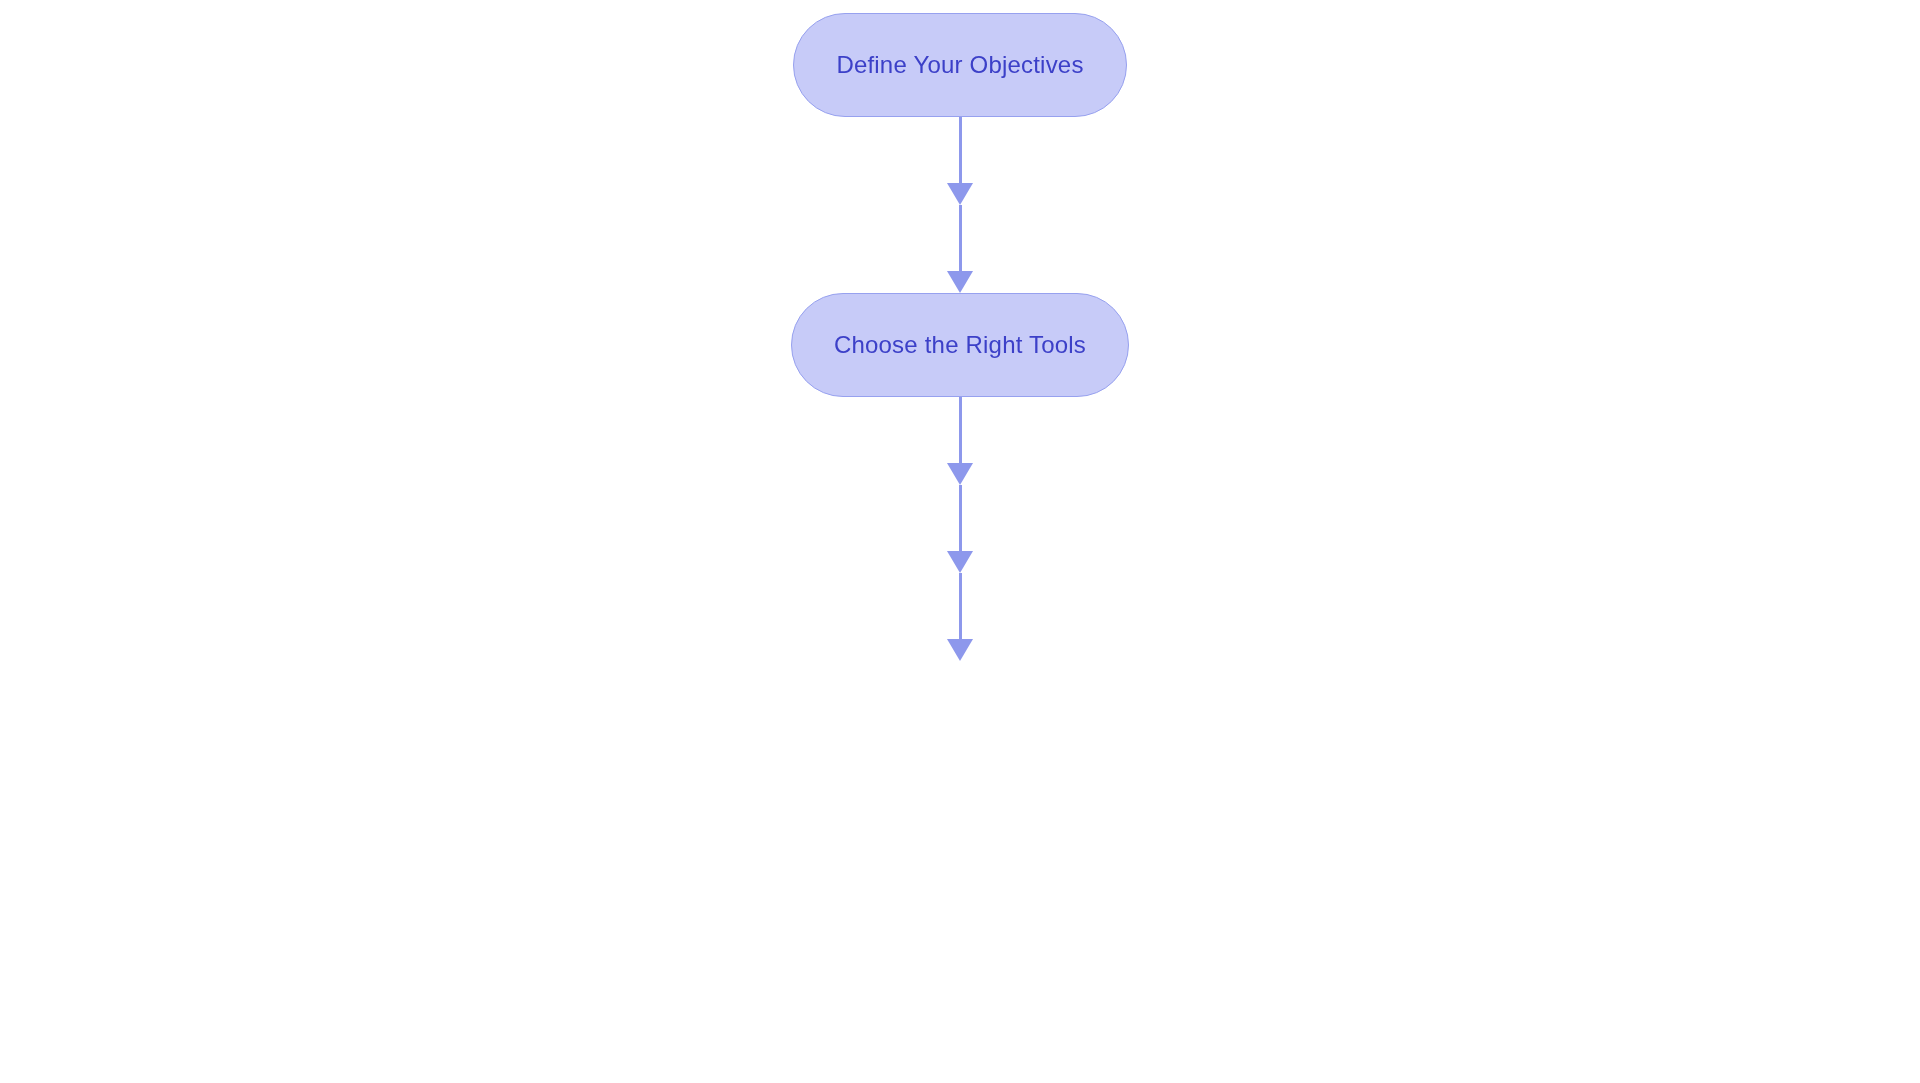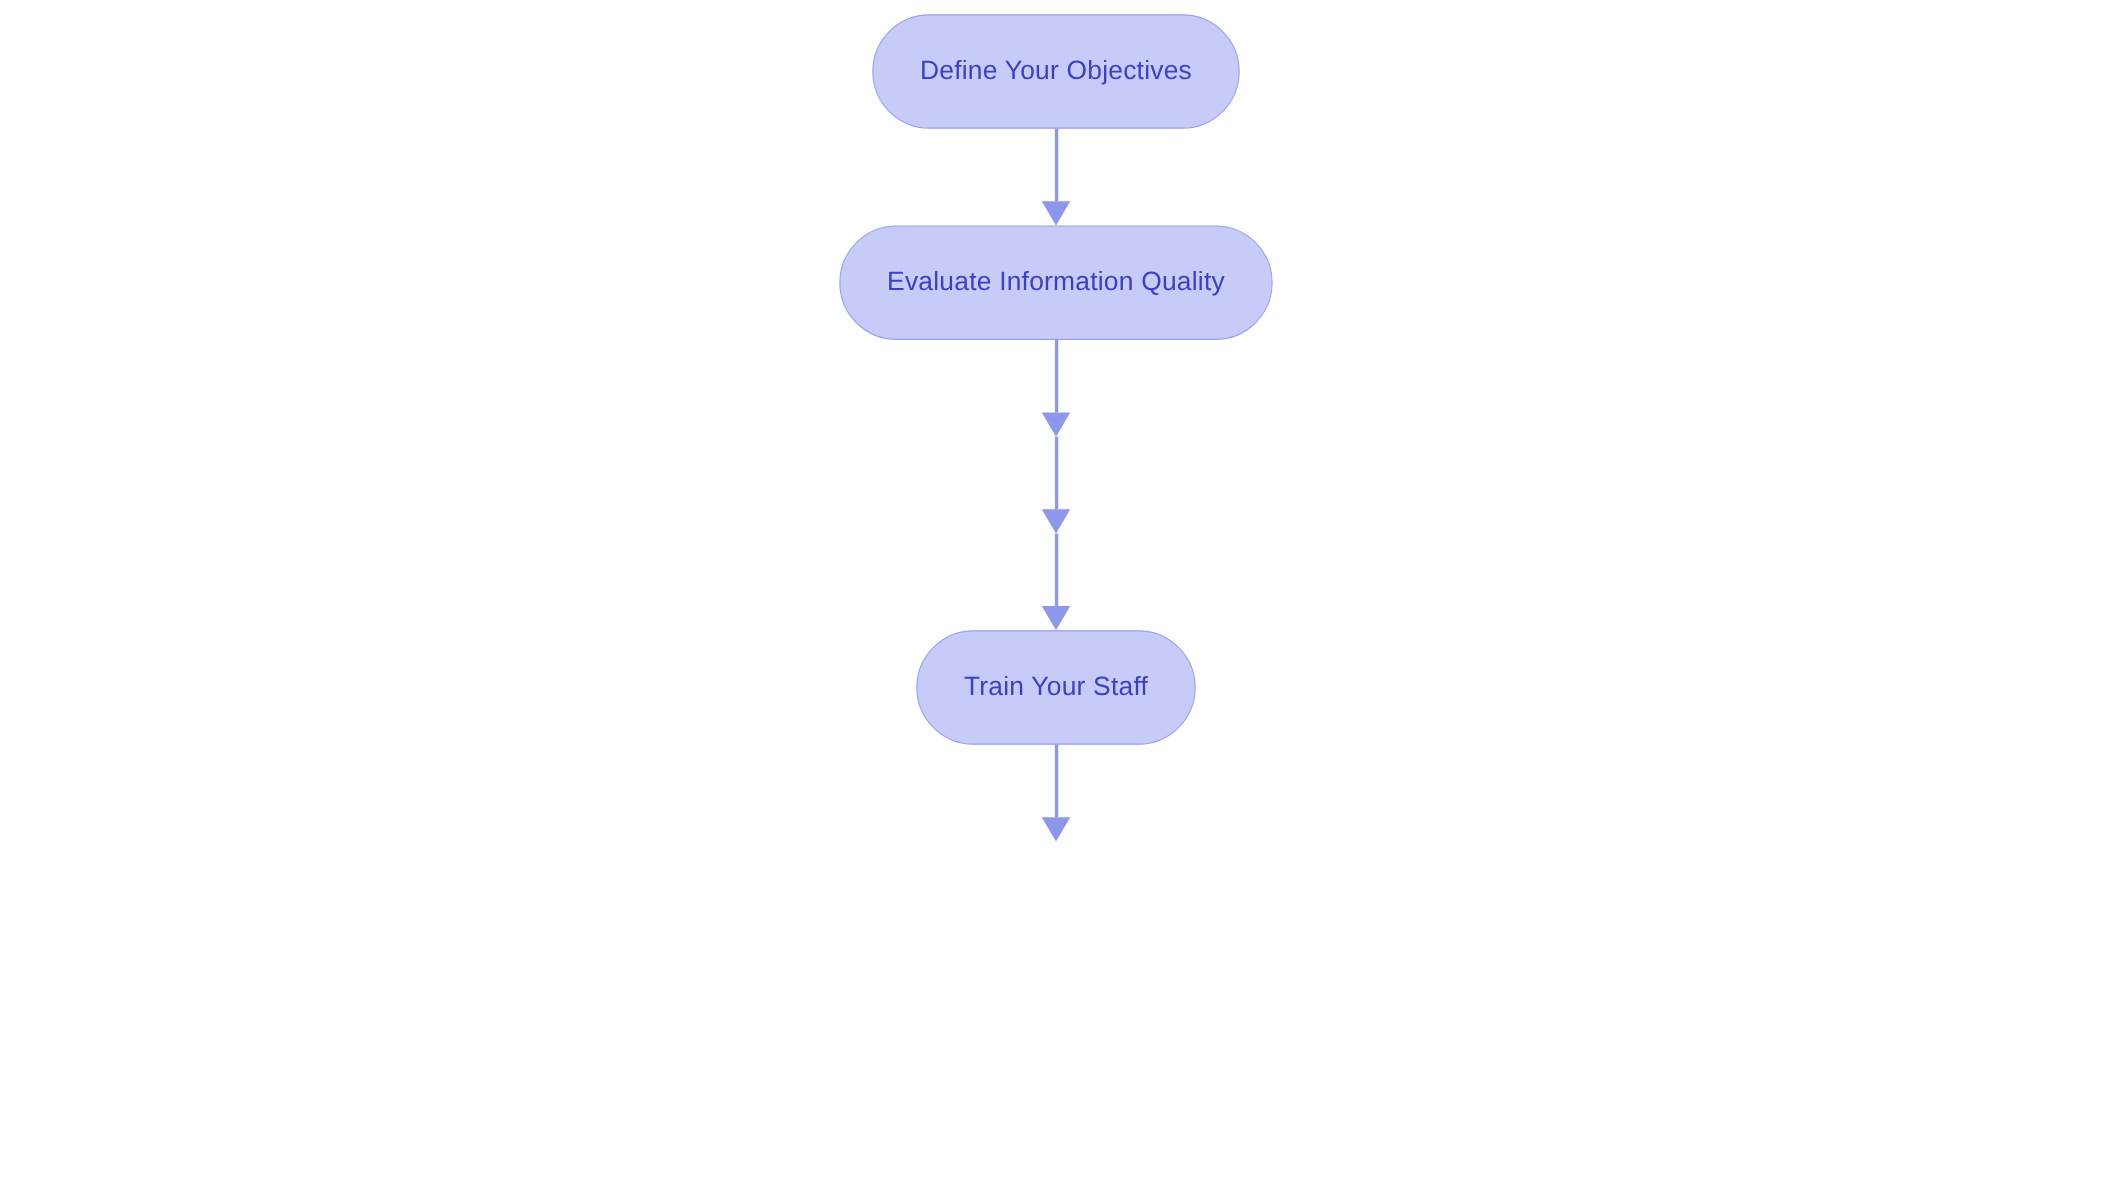--- a/index.html
+++ b/index.html
@@ -68,44 +68,41 @@
 
   <div class="flow-node">
     <span>Define Your Objectives</span>
   </div>
 
   <div class="connector">
     <div class="line"></div>
     <div class="head"></div>
   </div>
 
+
+  <div class="connector">
+    <div class="line"></div>
+    <div class="head"></div>
+  </div>
+
   <div class="flow-node">
-    <span>Evaluate Information Quality</span>
+    <span>Choose the Right Tools</span>
   </div>
 
   <div class="connector">
     <div class="line"></div>
     <div class="head"></div>
   </div>
 
 
   <div class="connector">
     <div class="line"></div>
     <div class="head"></div>
   </div>
 
 
   <div class="connector">
     <div class="line"></div>
     <div class="head"></div>
   </div>
 
-  <div class="flow-node">
-    <span>Train Your Staff</span>
-  </div>
-
-  <div class="connector">
-    <div class="line"></div>
-    <div class="head"></div>
-  </div>
-
 
 </div>
 
 </body></html>

